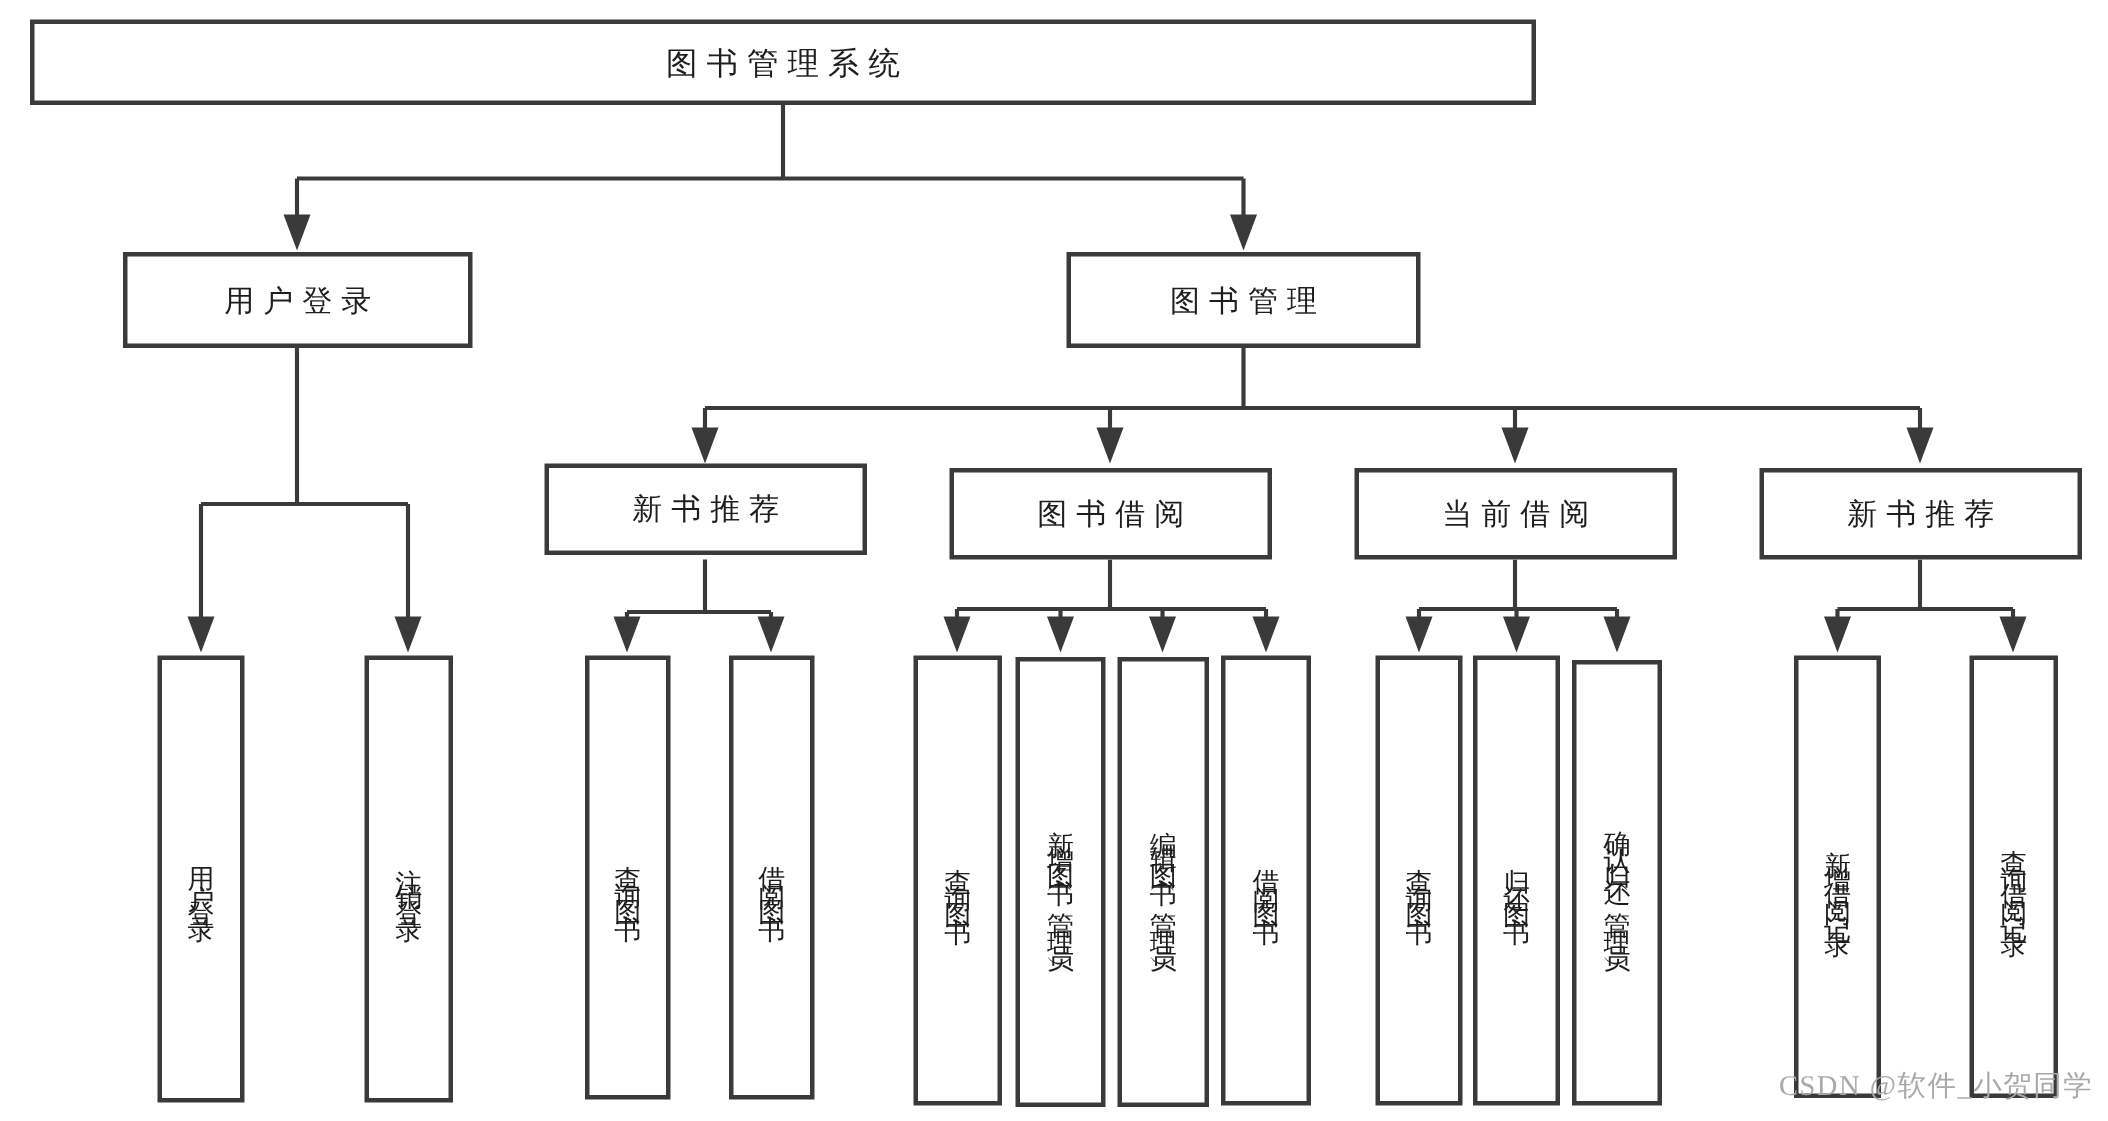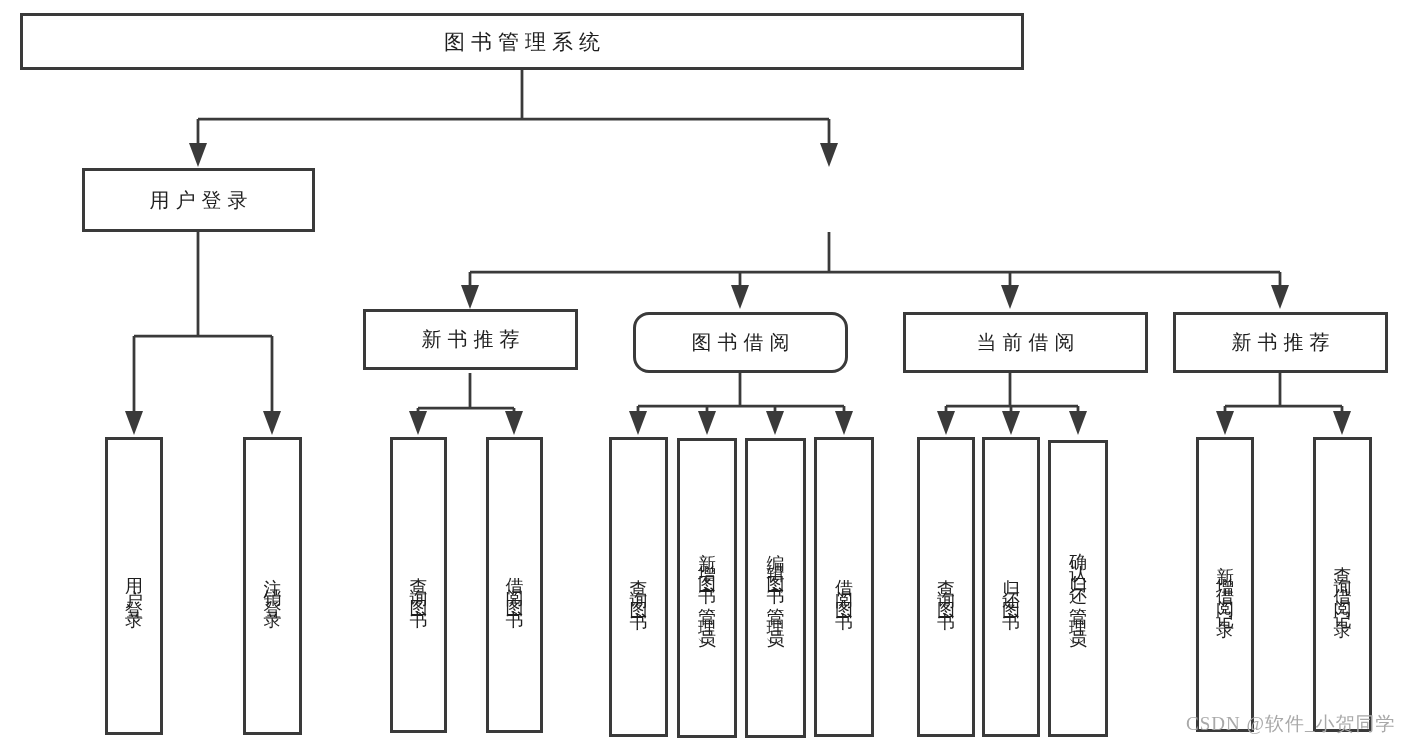--- a/index.html
+++ b/index.html
@@ -49,22 +49,22 @@
     text-orientation: mixed;
     font-size: 18px;
     letter-spacing: 11px;
     line-height: 1;
   }
   
   #root            { left: 20px;   top: 13px;  width: 1004px; height: 57px; }
   #n-user-login    { left: 82px;   top: 168px; width: 233px;  height: 64px; }
   #n-book-mgmt     { left: 711px;  top: 168px; width: 236px;  height: 64px; }
   #n-new-book      { left: 363px;  top: 309px; width: 215px;  height: 61px; }
-  #n-book-borrow   { left: 633px;  top: 312px; width: 215px;  height: 61px; border-radius: 16px; }
-  #n-current-bor   { left: 903px;  top: 312px; width: 245px;  height: 61px; }
+  #n-book-borrow   { left: 633px;  top: 312px; width: 215px;  height: 61px; }
+  #n-current-bor   { left: 903px;  top: 312px; width: 215px;  height: 61px; }
   #n-borrow-rec    { left: 1173px; top: 312px; width: 215px;  height: 61px; }
   #l-a1 { left: 105px;  top: 437px; width: 58px; height: 298px; }
   #l-a2 { left: 243px;  top: 437px; width: 59px; height: 298px; }
   #l-b1 { left: 390px;  top: 437px; width: 57px; height: 296px; }
   #l-b2 { left: 486px;  top: 437px; width: 57px; height: 296px; }
   #l-c1 { left: 609px;  top: 437px; width: 59px; height: 300px; }
   #l-c2 { left: 677px;  top: 438px; width: 60px; height: 300px; }
   #l-c3 { left: 745px;  top: 438px; width: 61px; height: 300px; }
   #l-c4 { left: 814px;  top: 437px; width: 60px; height: 300px; }
   #l-d1 { left: 917px;  top: 437px; width: 58px; height: 300px; }
@@ -128,20 +128,21 @@
     <g>
       <path class="line" d="M1280,373 V406 M1225,406 H1342 M1225,406 V413 M1342,406 V413"></path>
       <path class="arrow" d="M1225,435 L1216,411 L1234,411 Z"></path>
       <path class="arrow" d="M1342,435 L1333,411 L1351,411 Z"></path>
     </g>
   </svg>
 
   <div id="root" class="box hlabel root-box">图书管理系统</div>
 
   <div id="n-user-login" class="box hlabel">用户登录</div>
+  <div id="n-book-mgmt" class="box hlabel">图书管理</div>
 
   <div id="n-new-book" class="box hlabel">新书推荐</div>
   <div id="n-book-borrow" class="box hlabel">图书借阅</div>
   <div id="n-current-bor" class="box hlabel">当前借阅</div>
   <div id="n-borrow-rec" class="box hlabel">新书推荐</div>
 
   <div id="l-a1" class="box leaf">用户登录</div>
   <div id="l-a2" class="box leaf">注销登录</div>
 
   <div id="l-b1" class="box leaf">查询图书</div>

